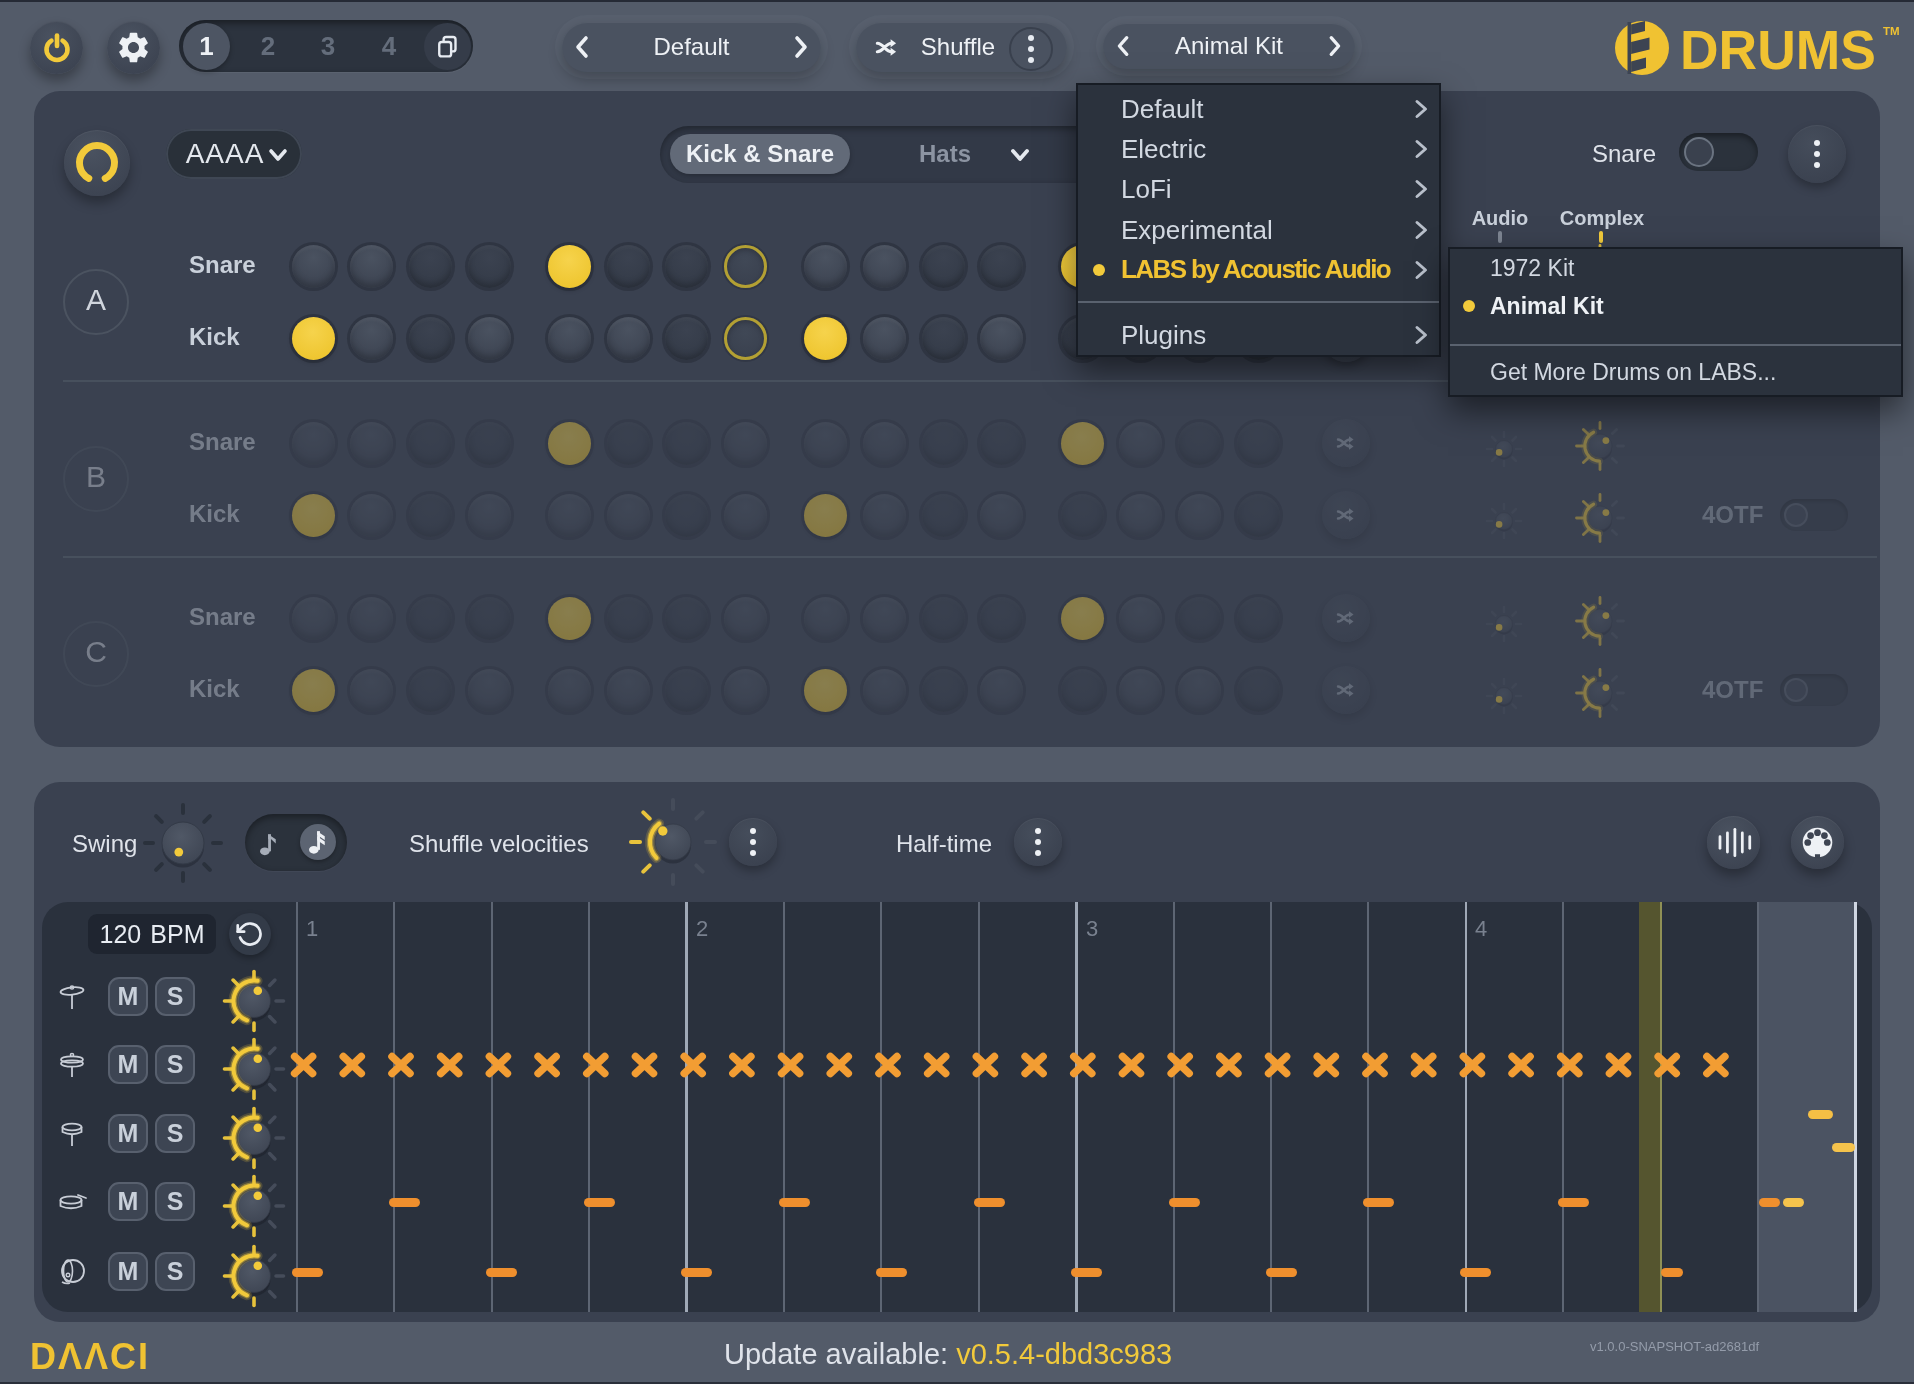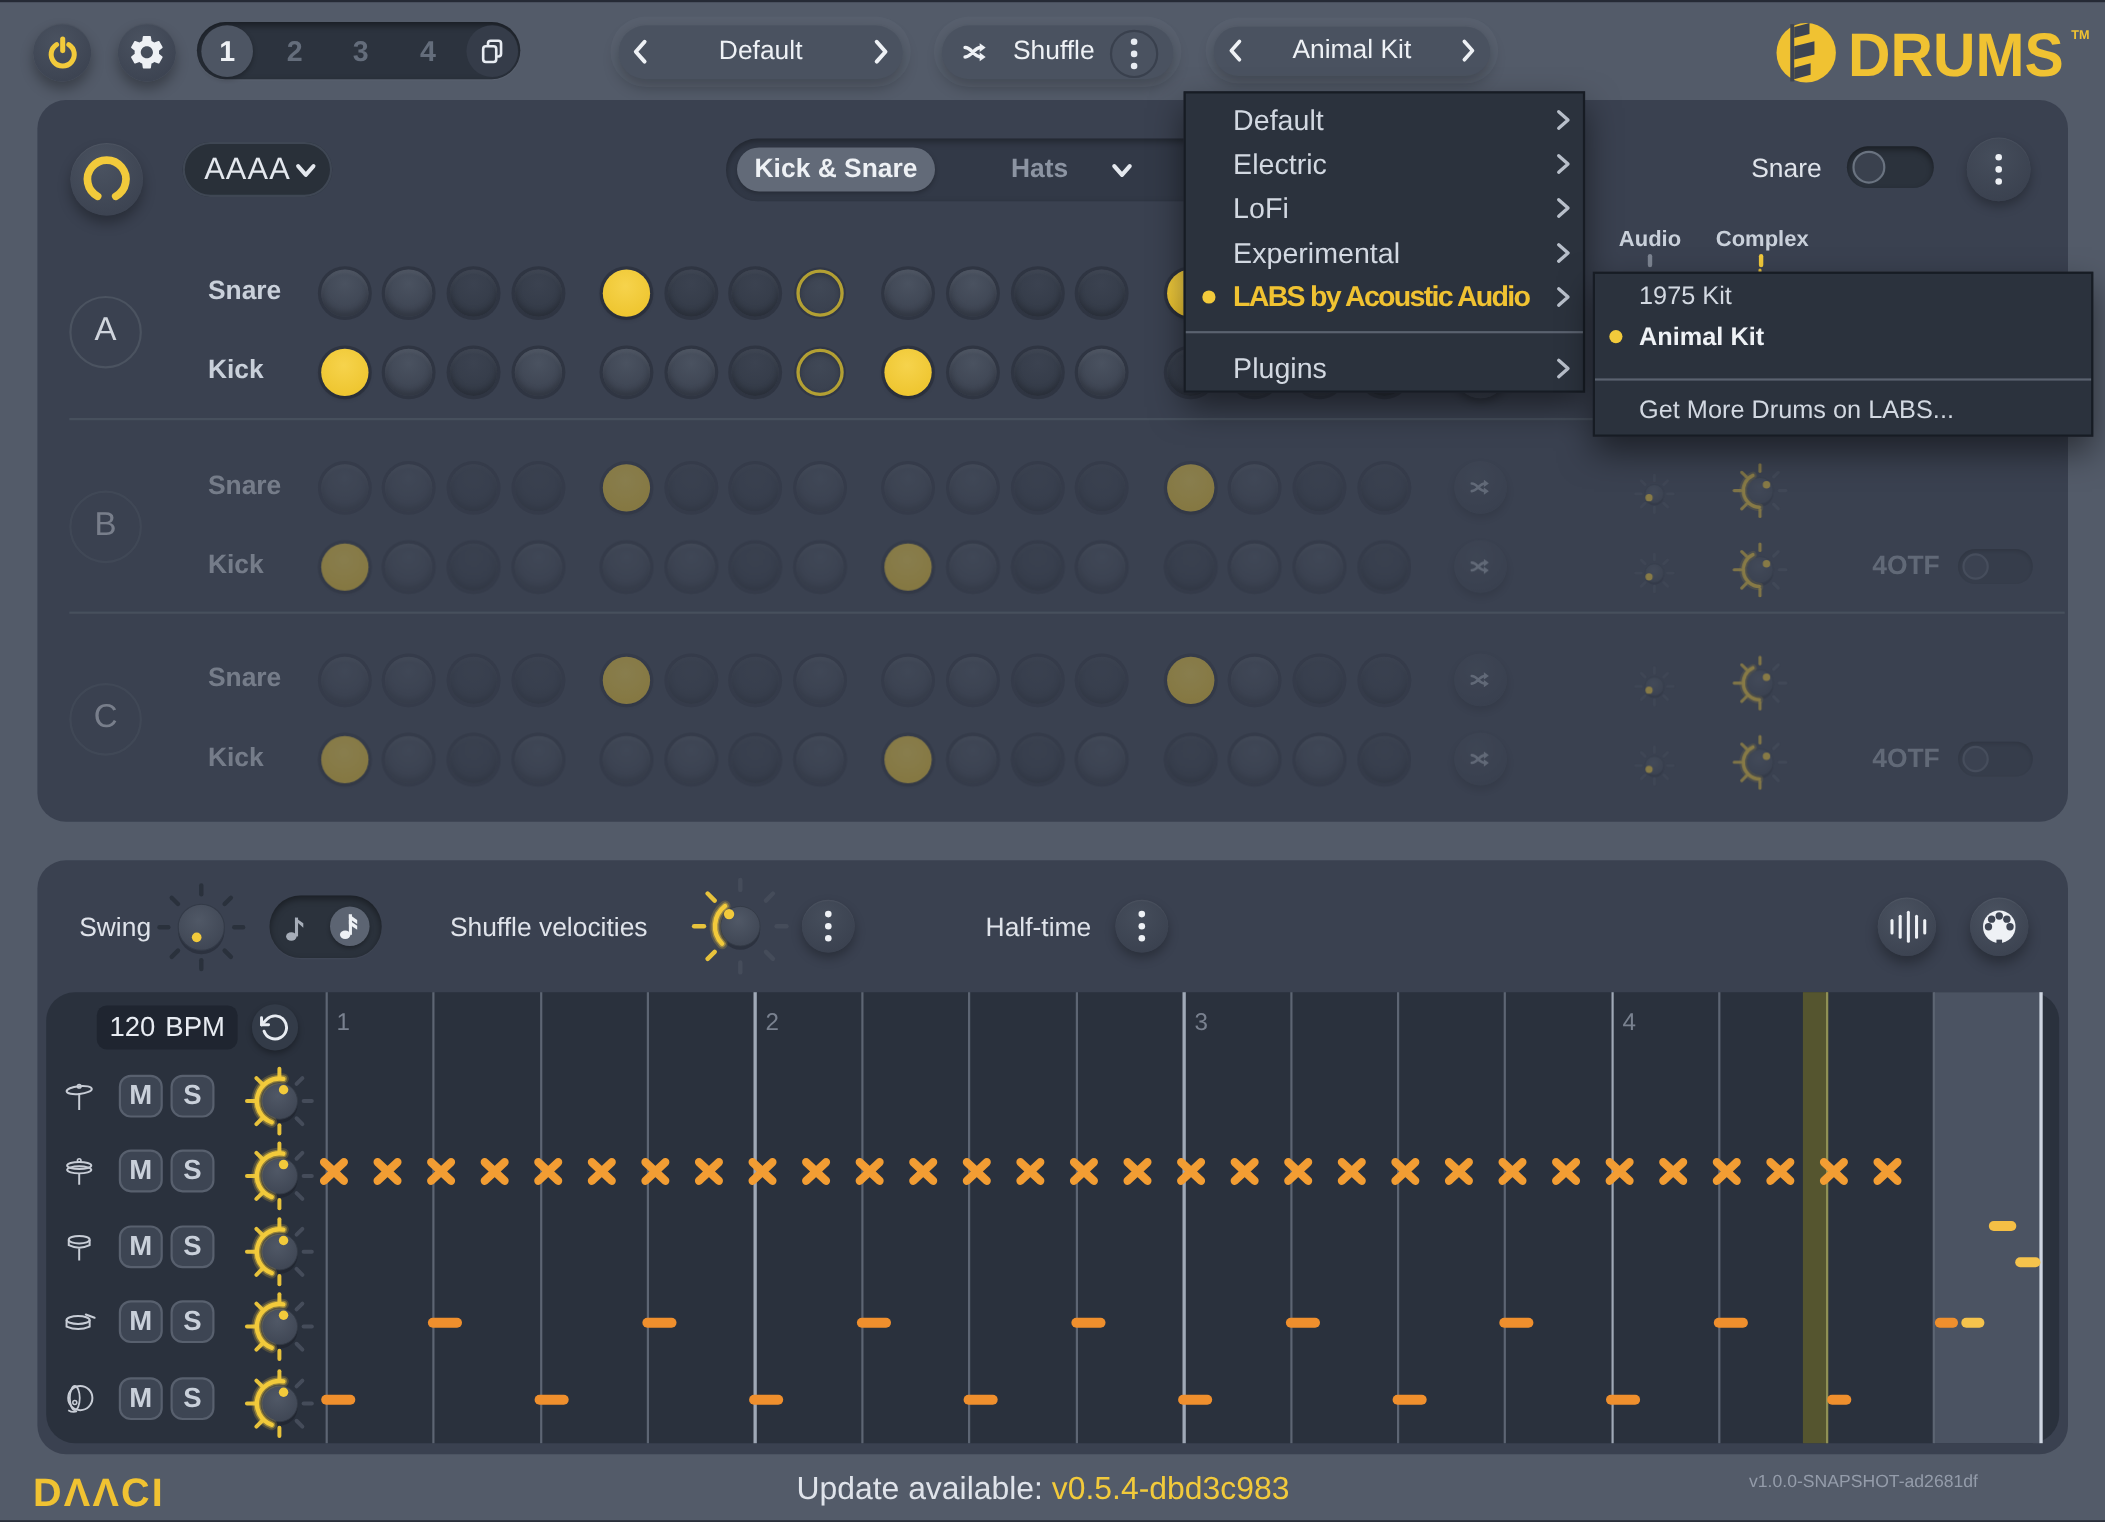--- a/index.html
+++ b/index.html
@@ -710,21 +710,21 @@
 <div class="abs" style="left:291.5px;top:1267.5px;width:31px;height:9px;border-radius:4.5px;background:#ef8f2d"></div>
 <div class="abs" style="left:486.3px;top:1267.5px;width:31px;height:9px;border-radius:4.5px;background:#ef8f2d"></div>
 <div class="abs" style="left:681.1px;top:1267.5px;width:31px;height:9px;border-radius:4.5px;background:#ef8f2d"></div>
 <div class="abs" style="left:875.9px;top:1267.5px;width:31px;height:9px;border-radius:4.5px;background:#ef8f2d"></div>
 <div class="abs" style="left:1070.7px;top:1267.5px;width:31px;height:9px;border-radius:4.5px;background:#ef8f2d"></div>
 <div class="abs" style="left:1265.5px;top:1267.5px;width:31px;height:9px;border-radius:4.5px;background:#ef8f2d"></div>
 <div class="abs" style="left:1460.3px;top:1267.5px;width:31px;height:9px;border-radius:4.5px;background:#ef8f2d"></div>
 <div class="abs" style="left:1661.0px;top:1267.5px;width:22px;height:9px;border-radius:4.5px;background:#ef8f2d"></div>
 <div class="txt" style="left:30px;top:1336px;color:#f0c232;font-size:36px;font-weight:bold;letter-spacing:2px">DΛΛCI</div>
 <div class="txt" style="left:724px;top:1338px;color:#dfe3ea;font-size:29px">Update available: <span style="color:#f2ca3b;font-weight:normal">v0.5.4-dbd3c983</span></div>
-<div class="txt" style="left:1590px;top:1339px;color:#949caa;font-size:16px">v1.0.0-SNAPSHOT-ad2681df</div>
+<div class="txt" style="left:1590px;top:1339px;color:#949caa;font-size:13px">v1.0.0-SNAPSHOT-ad2681df</div>
 <div class="abs" style="left:0;top:1382px;width:1914px;height:2px;background:#2a2f3a"></div>
 <div class="abs" style="left:1076px;top:83px;width:365px;height:274px;background:#2b323d;border:2px solid #171c24;box-sizing:border-box;box-shadow:0 14px 30px rgba(0,0,0,.5)"></div>
 <div class="txt" style="left:1121px;top:94px;color:#d2d8e1;font-size:26px;line-height:30px">Default</div>
 <svg class="abs" style="left:1410px;top:97px" width="22" height="24" viewBox="0 0 22 24">
     <path d="M7 4.5 L15.5 12 L7 19.5" stroke="#b8bfca" stroke-width="3" fill="none" stroke-linecap="round" stroke-linejoin="round"></path>
   </svg>
 <div class="txt" style="left:1121px;top:134px;color:#d2d8e1;font-size:26px;line-height:30px">Electric</div>
 <svg class="abs" style="left:1410px;top:137px" width="22" height="24" viewBox="0 0 22 24">
     <path d="M7 4.5 L15.5 12 L7 19.5" stroke="#b8bfca" stroke-width="3" fill="none" stroke-linecap="round" stroke-linejoin="round"></path>
   </svg>
@@ -740,16 +740,16 @@
 <div class="txt" style="left:1121px;top:254px;color:#f0c232;font-size:26px;line-height:30px;font-weight:bold;letter-spacing:-1.6px">LABS by Acoustic Audio</div>
 <svg class="abs" style="left:1410px;top:258px" width="22" height="24" viewBox="0 0 22 24">
     <path d="M7 4.5 L15.5 12 L7 19.5" stroke="#b8bfca" stroke-width="3" fill="none" stroke-linecap="round" stroke-linejoin="round"></path>
   </svg>
 <div class="abs" style="left:1078px;top:301px;width:361px;height:1.5px;background:#5a626f"></div>
 <div class="txt" style="left:1121px;top:320px;color:#d2d8e1;font-size:26px;line-height:30px">Plugins</div>
 <svg class="abs" style="left:1410px;top:323px" width="22" height="24" viewBox="0 0 22 24">
     <path d="M7 4.5 L15.5 12 L7 19.5" stroke="#b8bfca" stroke-width="3" fill="none" stroke-linecap="round" stroke-linejoin="round"></path>
   </svg>
 <div class="abs" style="left:1448px;top:247px;width:455px;height:150px;background:#2b323d;border:2px solid #171c24;box-sizing:border-box;box-shadow:0 14px 30px rgba(0,0,0,.5)"></div>
-<div class="txt" style="left:1490px;top:256px;color:#d2d8e1;font-size:23px;line-height:25px">1975 Kit</div>
+<div class="txt" style="left:1490px;top:256px;color:#d2d8e1;font-size:23px;line-height:25px">1972 Kit</div>
 <div class="circ" style="left:1463px;top:300px;width:12px;height:12px;background:#f2ca3b"></div>
 <div class="txt" style="left:1490px;top:294px;color:#eef1f5;font-size:23px;line-height:25px;font-weight:bold">Animal Kit</div>
 <div class="abs" style="left:1450px;top:344px;width:451px;height:1.5px;background:#5a626f"></div>
 <div class="txt" style="left:1490px;top:360px;color:#d2d8e1;font-size:23px;line-height:25px">Get More Drums on LABS...</div>
 </body></html>

